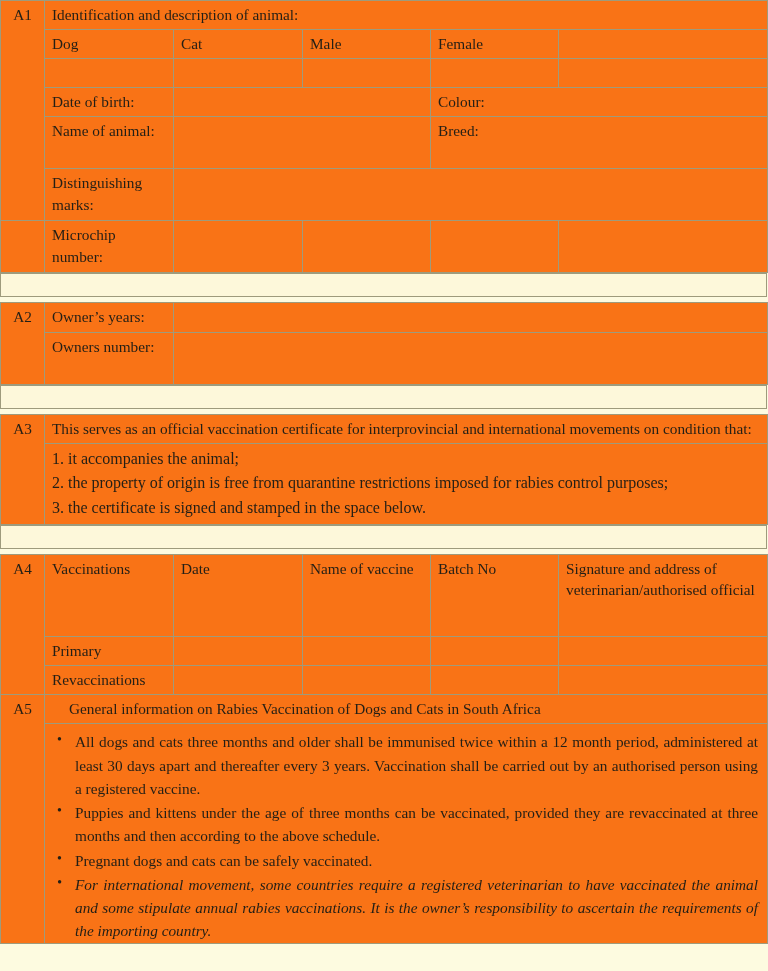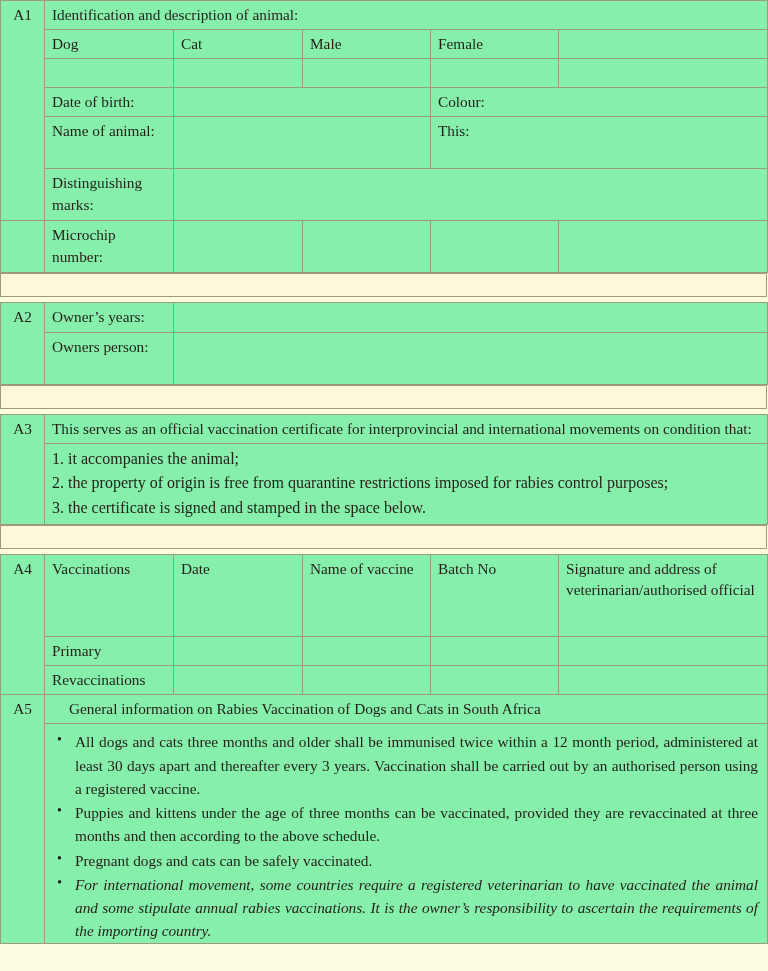--- a/index.html
+++ b/index.html
@@ -27,21 +27,21 @@
   
   .block {
     width: 767px;
     border-collapse: collapse;
     table-layout: fixed;
     background: #fdf8da;
     margin: 0;
   }
   .block td {
     border: 1px solid #9e9b7c;
-    background: #86efac;
+    background: #f97316;
     vertical-align: top;
     padding: 3px 7px 4px 7px;
     font-size: 15.3px;
     line-height: 1.38;
     font-weight: normal;
   }
   
   .code {
     width: 44px;
     text-align: center;
@@ -133,21 +133,21 @@
         <td class="blank">&nbsp;</td>
       </tr>
       <tr>
         <td class="lbl">Date of birth:</td>
         <td class="blank" colspan="2">&nbsp;</td>
         <td class="lbl" colspan="2">Colour:</td>
       </tr>
       <tr>
         <td class="lbl twoline">Name of animal:</td>
         <td class="blank" colspan="2">&nbsp;</td>
-        <td class="lbl" colspan="2">This:</td>
+        <td class="lbl" colspan="2">Breed:</td>
       </tr>
       <tr>
         <td class="lbl twoline">Distinguishing marks:</td>
         <td class="blank" colspan="4">&nbsp;</td>
       </tr>
       <tr>
         <td class="code">&nbsp;</td>
         <td class="lbl twoline">Microchip number:</td>
         <td class="blank">&nbsp;</td>
         <td class="blank">&nbsp;</td>
@@ -166,21 +166,21 @@
         <col style="width:129px">
         <col style="width:594px">
       </colgroup>
     <tbody>
       <tr>
         <td class="code" rowspan="2">A2</td>
         <td class="lbl-b">Owner’s years:</td>
         <td class="blank">&nbsp;</td>
       </tr>
       <tr>
-        <td class="lbl-b twoline">Owners person:</td>
+        <td class="lbl-b twoline">Owners number:</td>
         <td class="blank">&nbsp;</td>
       </tr>
     </tbody>
   </table>
 
   <div class="spacer spacer-top"></div>
   <div class="gap"></div>
 
   <table class="block">
     <colgroup>

